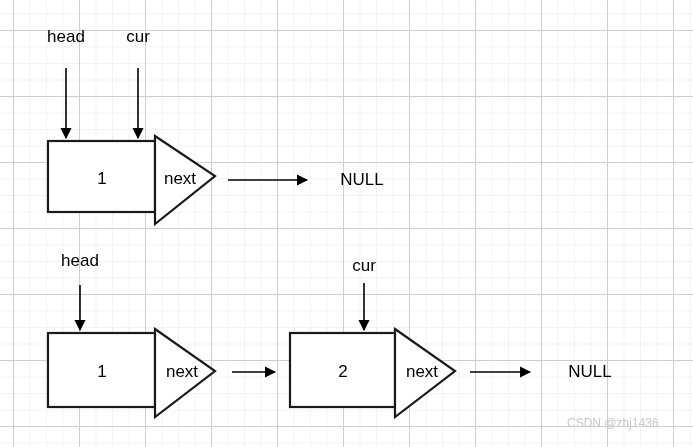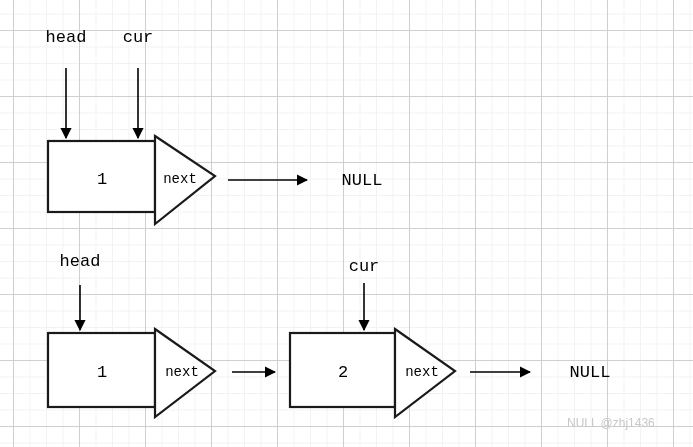--- a/index.html
+++ b/index.html
@@ -29,28 +29,28 @@
   }
   #diagram-svg {
     position: absolute;
     top: 0;
     left: 0;
     width: 693px;
     height: 447px;
   }
   .node-label, .ptr-label, .null-label, .next-label {
     position: absolute;
-    font-family: Liberation Mono, monospace;
+    font-family: Liberation Sans, sans-serif;
     color: #000000;
     white-space: nowrap;
     transform: translate(-50%, -50%);
     user-select: none;
   }
   .node-label { font-size: 17px; }
-  .next-label { font-size: 14px; }
+  .next-label { font-size: 17px; }
   .ptr-label  { font-size: 17px; }
   .null-label { font-size: 17px; }
   .watermark {
     position: absolute;
     font-family: "Liberation Sans", sans-serif;
     font-size: 12px;
     color: #c8c8c8;
     white-space: nowrap;
     user-select: none;
   }
@@ -103,15 +103,15 @@
   <div class="null-label" style="left:362px; top:180px;">NULL</div>
 
   <div class="ptr-label" style="left:80px; top:261px;">head</div>
   <div class="ptr-label" style="left:364px; top:266px;">cur</div>
   <div class="node-label" style="left:102px; top:372px;">1</div>
   <div class="next-label" style="left:182px; top:372px;">next</div>
   <div class="node-label" style="left:343px; top:372px;">2</div>
   <div class="next-label" style="left:422px; top:372px;">next</div>
   <div class="null-label" style="left:590px; top:372px;">NULL</div>
 
-  <div class="watermark" style="left:567px; top:416px;">NULL @zhj1436</div>
+  <div class="watermark" style="left:567px; top:416px;">CSDN @zhj1436</div>
 
 </div>
 
 </body></html>

